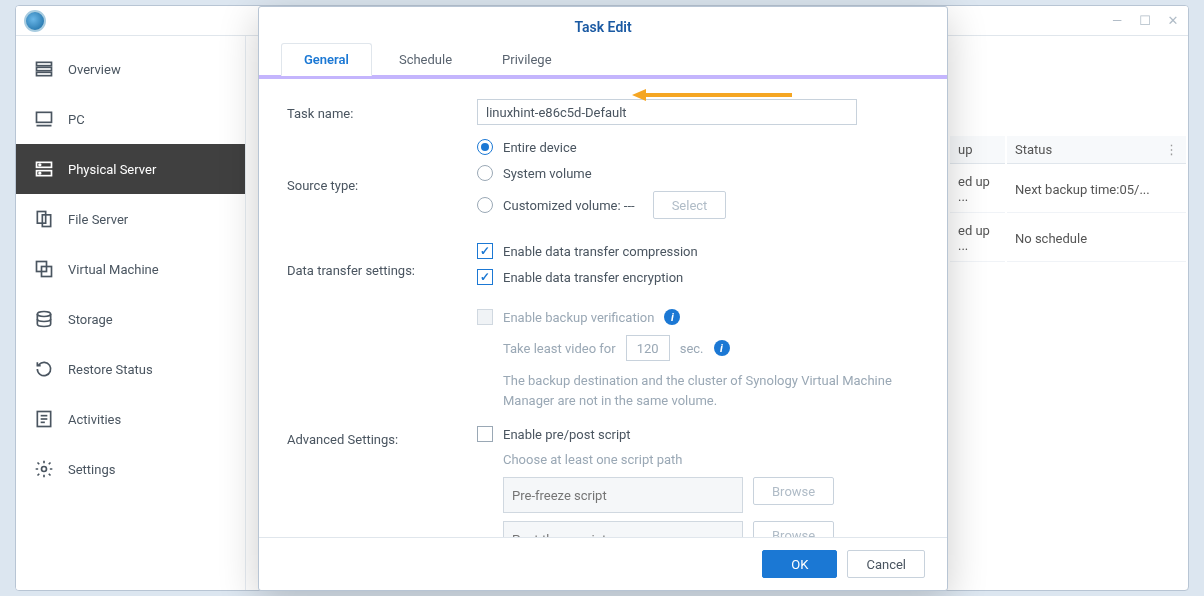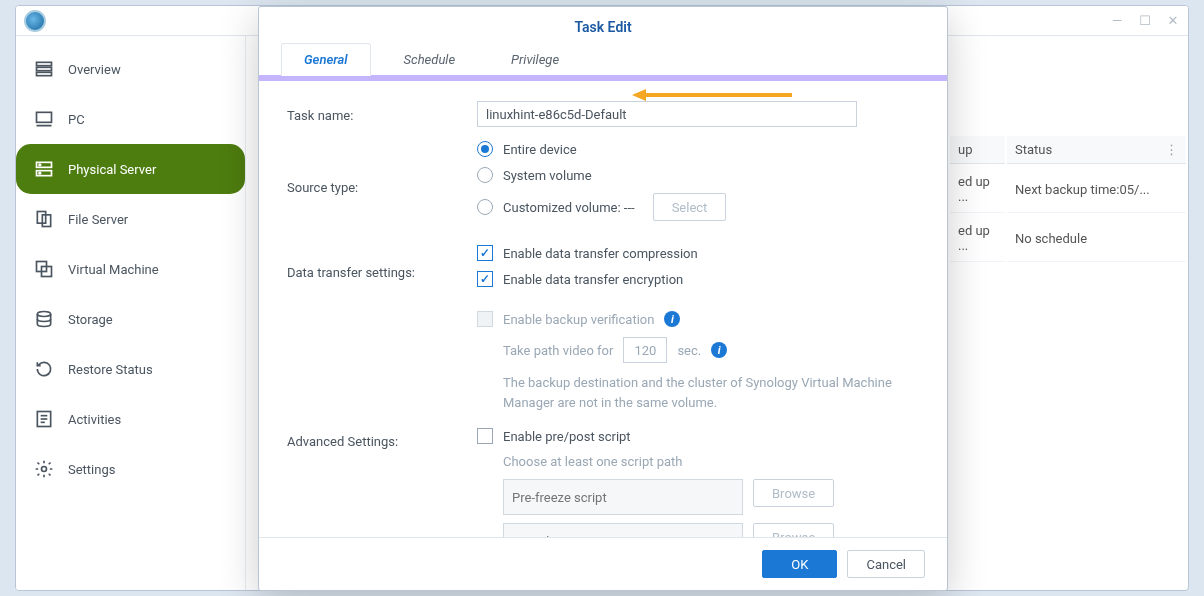--- a/index.html
+++ b/index.html
@@ -5,29 +5,29 @@
 *{box-sizing:border-box;margin:0;padding:0;font-family:-apple-system,BlinkMacSystemFont,"Segoe UI",Roboto,Arial,sans-serif;font-size:13px;}
 body{background:#dce6f0;width:1204px;height:596px;overflow:hidden;position:relative;}
 .main-window{position:absolute;left:15px;top:5px;right:15px;bottom:5px;background:#fff;border:1px solid #b8c5d4;border-radius:4px;display:flex;flex-direction:column;overflow:hidden;}
 .main-titlebar{height:30px;background:#fff;display:flex;align-items:center;padding:0 8px;border-bottom:1px solid #e0e6ec;}
 .app-logo{width:22px;height:22px;border-radius:50%;background:radial-gradient(circle at 40% 40%,#6ab7e8 0%,#2f7fb5 70%);border:2px solid #a8cce0;}
 .win-controls{margin-left:auto;display:flex;gap:14px;color:#b0bcc7;}
 .win-btn{width:14px;height:14px;cursor:pointer;display:flex;align-items:center;justify-content:center;}
 .main-body{flex:1;display:flex;overflow:hidden;}
 .sidebar{width:230px;background:#fff;border-right:1px solid #e6ecf2;padding-top:8px;}
 .side-item{display:flex;align-items:center;height:50px;padding:0 18px;color:#4a5560;cursor:pointer;gap:14px;}
-.side-item.active{background:#4d7c0f;color:#fff;border-radius:15px;}
+.side-item.active{background:#404040;color:#fff;}
 .side-icon{width:20px;height:20px;flex-shrink:0;}
 .content{flex:1;position:relative;}
 .bg-table{position:absolute;right:0;top:98px;width:240px;}
 .bg-table th{text-align:left;font-weight:400;color:#555;padding:6px 8px;border-bottom:1px solid #e0e6ec;background:#f7f9fb;font-size:13px;}
 .bg-table td{padding:8px 8px;color:#555;border-bottom:1px solid #f0f3f7;}
 .modal{position:absolute;left:258px;top:6px;width:690px;bottom:5px;background:#fff;border:1px solid #b8c5d4;box-shadow:0 10px 40px rgba(0,0,0,0.2);border-radius:3px;display:flex;flex-direction:column;}
 .modal-title{text-align:center;font-weight:600;color:#1b5aa3;padding:12px 0 8px;font-size:14px;}
-.tabs{display:flex;padding:0 22px;border-bottom:6px solid #c4b5fd;gap:10px;font-style:italic;}
+.tabs{display:flex;padding:0 22px;border-bottom:4px solid #c4b5fd;gap:4px;}
 .tab{padding:8px 22px;color:#5a6470;cursor:pointer;border:1px solid transparent;border-bottom:none;margin-bottom:-1px;}
 .tab.active{color:#1b78d4;font-weight:600;border:1px solid #e0e6ec;border-bottom:1px solid #fff;border-radius:3px 3px 0 0;background:#fff;}
 .modal-body{flex:1;overflow:auto;padding:20px 28px 10px;}
 .form-row{display:flex;margin-bottom:14px;align-items:center;}
 .form-label{width:190px;color:#4a5560;padding-top:3px;}
 .form-ctrl{flex:1;color:#4a5560;}
 .text-input{width:380px;height:26px;border:1px solid #c8d2dc;padding:0 8px;color:#4a5560;}
 .radio-row{display:flex;align-items:center;gap:10px;margin-bottom:10px;}
 .radio{width:16px;height:16px;border-radius:50%;border:1px solid #9aa8b5;display:inline-block;position:relative;}
 .radio.checked{border-color:#1b78d4;}
@@ -225,21 +225,21 @@
 
     <div class="form-row">
       <div class="form-label">Advanced Settings:</div>
       <div class="form-ctrl">
         <div class="check-row subtext">
           <span class="checkbox disabled"></span>
           <span>Enable backup verification</span>
           <span class="info-icon">i</span>
         </div>
         <div class="check-row subtext" style="padding-left:26px">
-          <span>Take path video for</span>
+          <span>Take least video for</span>
           <input class="num-input" value="120" style="">
           <span>sec.</span>
           <span class="info-icon">i</span>
         </div>
         <div class="subtext" style="padding-left:26px;margin-bottom:16px;line-height:1.5">The backup destination and the cluster of Synology Virtual Machine Manager are not in the same volume.</div>
 
         <div class="check-row">
           <span class="checkbox"></span>
           <span>Enable pre/post script</span>
         </div>

